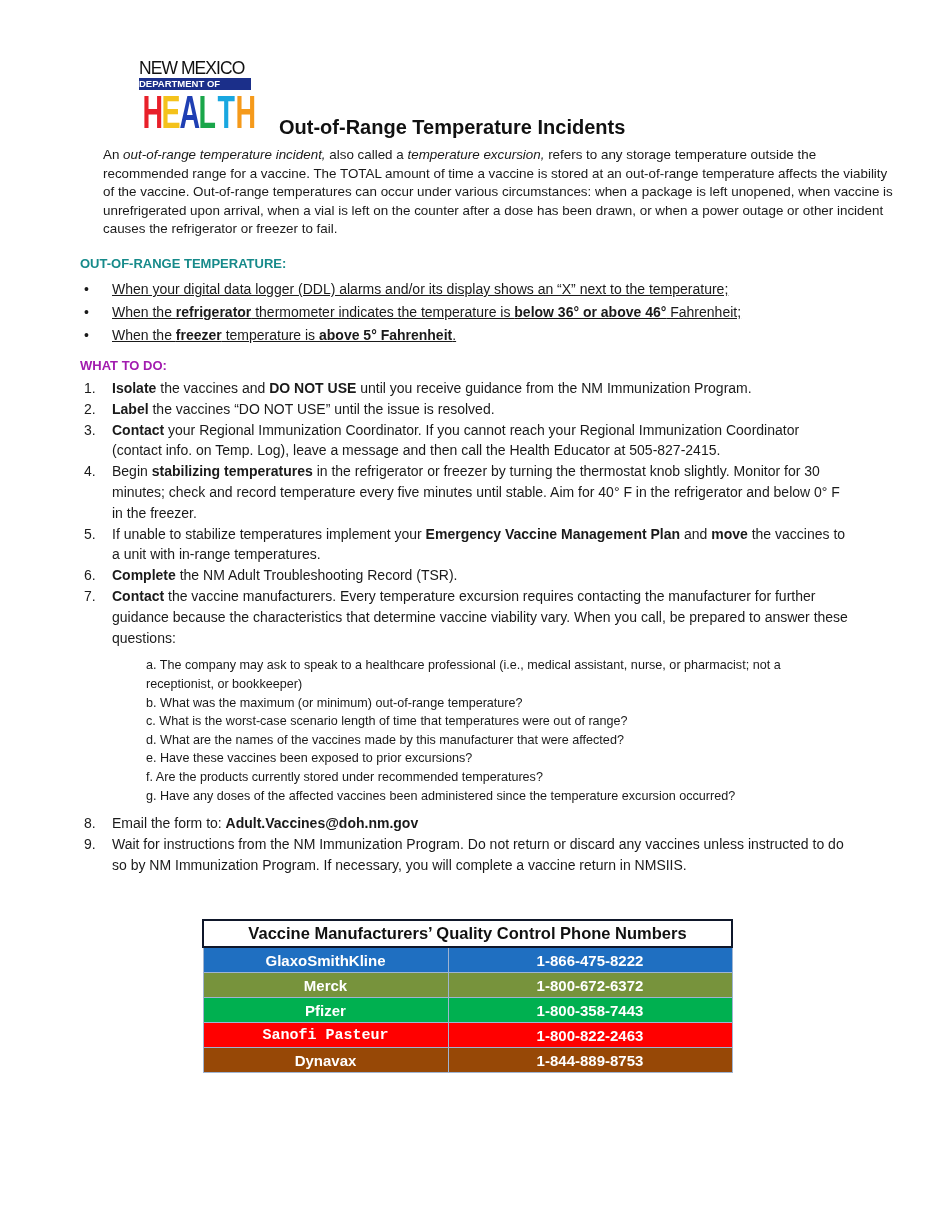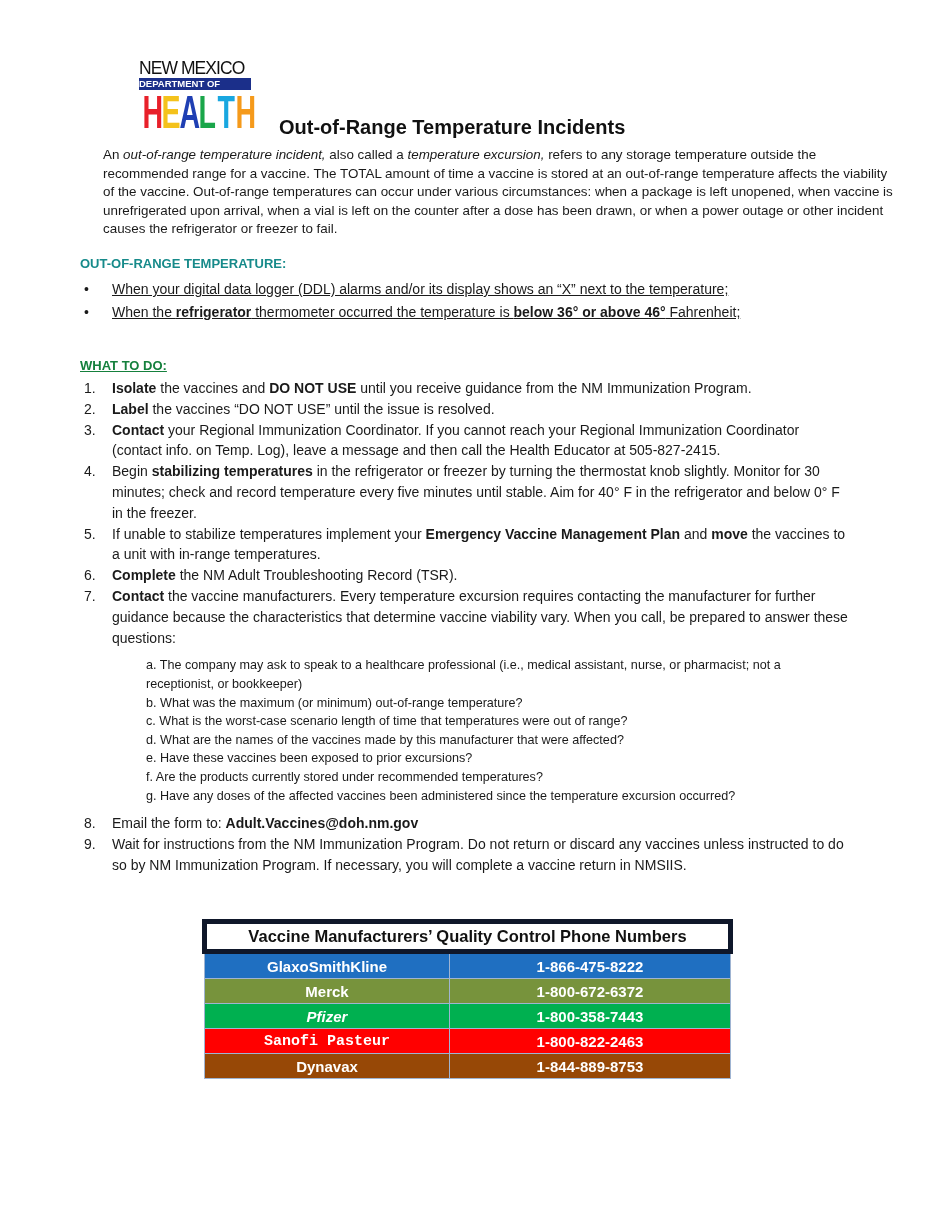--- a/index.html
+++ b/index.html
@@ -41,21 +41,21 @@
   ol.steps > li { font-size: 14px; line-height: 20.8px; padding-left: 32px; position: relative; }
   ol.steps > li .num { position: absolute; left: 4px; top: 0; }
   ol.sub { margin: 8px; padding: 0; list-style: none; }
   ol.sub li { font-size: 12.6px; line-height: 18.6px; padding-left: 26px; }
   .tbl {
     position: absolute; left: 202px; top: 919px; width: 531px; border-collapse: collapse;
     font-family: "Liberation Sans", sans-serif;
   }
   .tbl th {
     font-size: 16.5px; font-weight: bold; color: #111; background: #fff; height: 25px; padding: 0;
-    border: 5px solid #0f172a;
+    border: 2px solid #0f172a;
   }
   .tbl td {
     font-size: 15px; font-weight: bold; color: #ffffff; text-align: center; height: 24px; padding: 0;
     border: 1px solid #9fb4d2;
   }
   .tbl td.c1 { width: 244px; }
 </style>
 </head>
 <body>
 
@@ -72,24 +72,25 @@
   </div>
 </div>
 
 <div class="title">Out-of-Range Temperature Incidents</div>
 
 <div class="intro"><span>An </span><em>out-of-range temperature incident,</em><span> also called a </span><em>temperature excursion,</em><span> refers to any storage temperature outside the recommended range for a vaccine. The TOTAL amount of time a vaccine is stored at an out-of-range temperature affects the viability of the vaccine. Out-of-range temperatures can occur under various circumstances: when a package is left unopened, when vaccine is unrefrigerated upon arrival, when a vial is left on the counter after a dose has been drawn, or when a power outage or other incident causes the refrigerator or freezer to fail.</span></div>
 
 <div class="h2" style="top: 256px; color: rgb(22, 138, 138);">OUT-OF-RANGE TEMPERATURE:</div>
 <ul class="bullets">
   <li><span>When your digital data logger (DDL) alarms and/or its display shows an “X” next to the temperature;</span></li>
-  <li><span>When the </span><b>refrigerator</b><span> thermometer occurred the temperature is </span><b>below 36° or above 46°</b><span> Fahrenheit;</span></li>
+  <li><span>When the </span><b>refrigerator</b><span> thermometer indicates the temperature is </span><b>below 36° or above 46°</b><span> Fahrenheit;</span></li>
+  <li><span>When the </span><b>freezer</b><span> temperature is </span><b>above 5° Fahrenheit</b><span>.</span></li>
 </ul>
 
-<div class="h2" style="top: 358px; color: #15803d; text-decoration: underline;">WHAT TO DO:</div>
+<div class="h2" style="top: 358px; color: #a21caf;">WHAT TO DO:</div>
 <ol class="steps">
   <li><span class="num">1.</span><b>Isolate</b><span> the vaccines and </span><b>DO NOT USE</b><span> until you receive guidance from the NM Immunization Program.</span></li>
   <li><span class="num">2.</span><b>Label</b><span> the vaccines “DO NOT USE” until the issue is resolved.</span></li>
   <li><span class="num">3.</span><b>Contact</b><span> your Regional Immunization Coordinator. If you cannot reach your Regional Immunization Coordinator (contact info. on Temp. Log), leave a message and then call the Health Educator at 505-827-2415.</span></li>
   <li><span class="num">4.</span><span>Begin </span><b>stabilizing temperatures</b><span> in the refrigerator or freezer by turning the thermostat knob slightly. Monitor for 30 minutes; check and record temperature every five minutes until stable. Aim for 40° F in the refrigerator and below 0° F in the freezer.</span></li>
   <li><span class="num">5.</span><span>If unable to stabilize temperatures implement your </span><b>Emergency Vaccine Management Plan</b><span> and </span><b>move</b><span> the vaccines to a unit with in-range temperatures.</span></li>
   <li><span class="num">6.</span><b>Complete</b><span> the NM Adult Troubleshooting Record (TSR).</span></li>
   <li><span class="num">7.</span><b>Contact</b><span> the vaccine manufacturers. Every temperature excursion requires contacting the manufacturer for further guidance because the characteristics that determine vaccine viability vary. When you call, be prepared to answer these questions:</span>
     <ol class="sub">
       <li>a. The company may ask to speak to a healthcare professional (i.e., medical assistant, nurse, or pharmacist; not a receptionist, or bookkeeper)</li>
@@ -114,21 +115,21 @@
   <tbody>
     <tr>
         <td class="c1" style="background: rgb(31, 111, 193);">GlaxoSmithKline</td>
         <td style="background: rgb(31, 111, 193); text-align: center;">1-866-475-8222</td>
       </tr>
     <tr>
         <td class="c1" style="background: rgb(119, 147, 60);">Merck</td>
         <td style="background: rgb(119, 147, 60);">1-800-672-6372</td>
       </tr>
     <tr>
-        <td class="c1" style="background: rgb(0, 176, 80); font-style: italic;">Pfizer</td>
+        <td class="c1" style="background: rgb(0, 176, 80);">Pfizer</td>
         <td style="background: rgb(0, 176, 80);">1-800-358-7443</td>
       </tr>
     <tr>
         <td class="c1" style="background: rgb(255, 0, 0); font-family: Liberation Mono, monospace;">Sanofi Pasteur</td>
         <td style="background: rgb(255, 0, 0);">1-800-822-2463</td>
       </tr>
     <tr>
         <td class="c1" style="background: rgb(151, 72, 6);">Dynavax</td>
         <td style="background: rgb(151, 72, 6);">1-844-889-8753</td>
       </tr>

